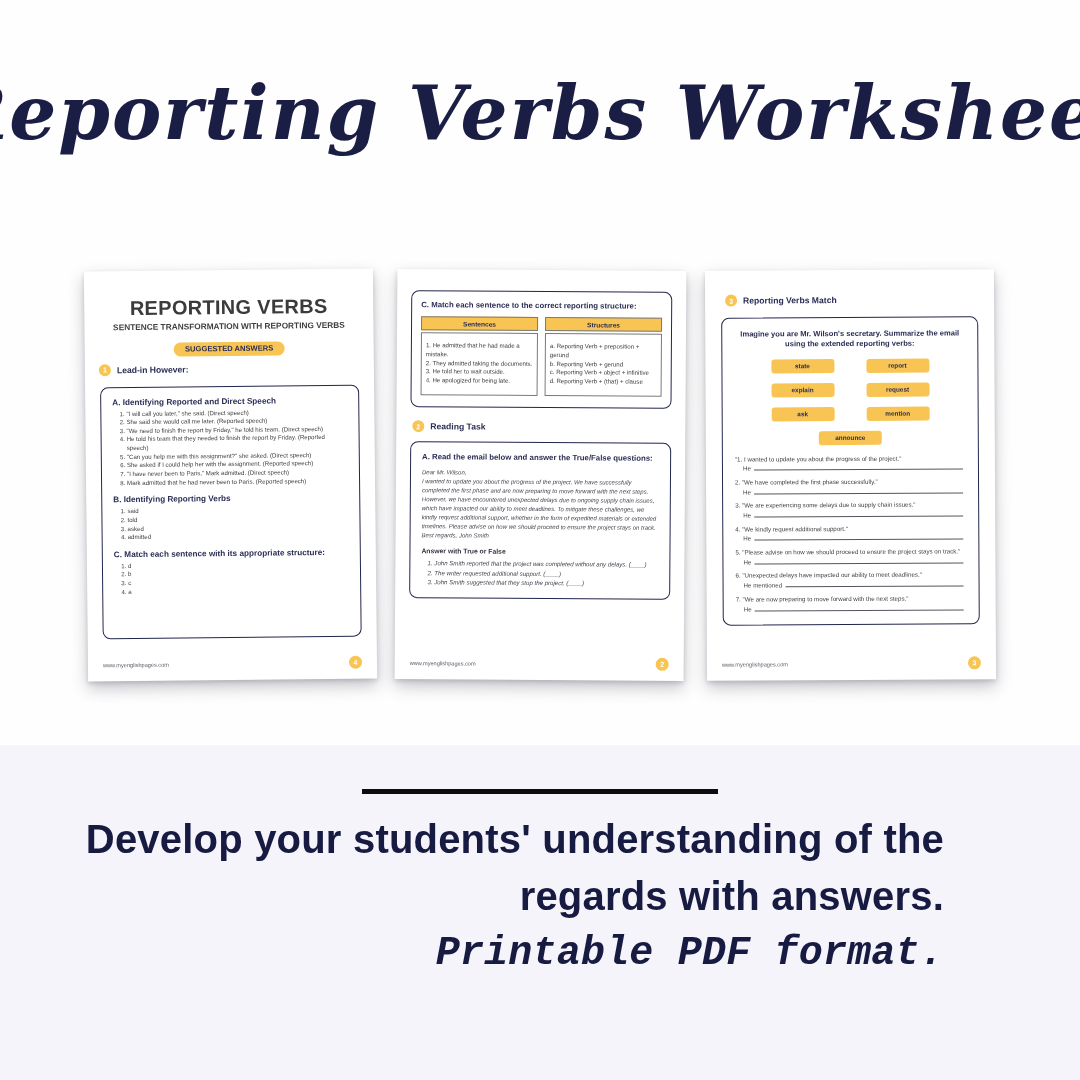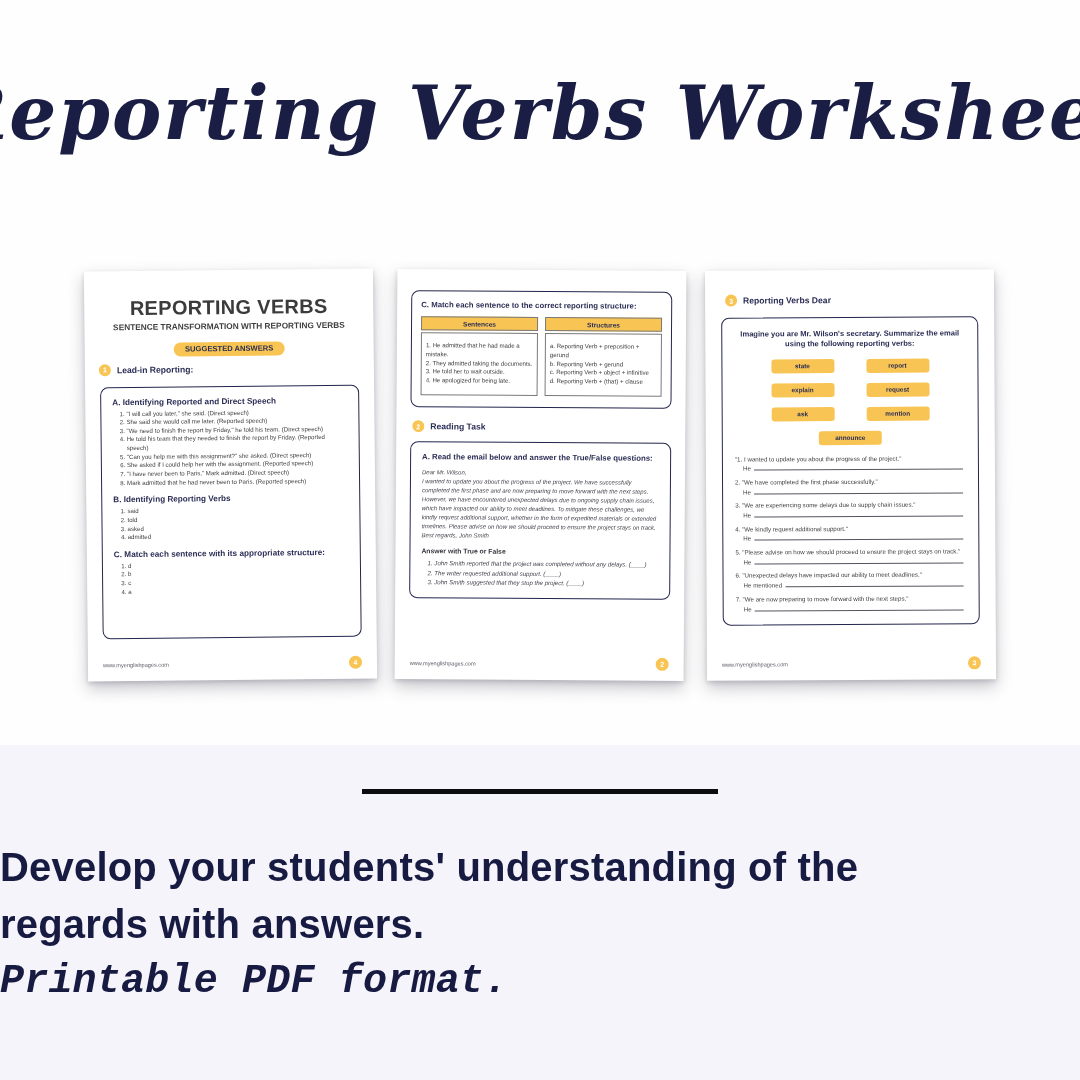--- a/index.html
+++ b/index.html
@@ -94,21 +94,21 @@
   .p3-stem { font-size:6.2px; color:#3f3f3f; flex:0 0 auto; }
   .p3-line { flex:1 1 auto; border-bottom:0.8px solid #55555f; margin:0 3px 1px 3px; height:6px; }
   
   .bottom {
     position:absolute; top:745px; left:0; width:1080px; height:335px;
     background:#f6f4fb;
   }
   .divider {
     position:absolute; top:44px; left:362px; width:356px; height:5px; background:#0c0c0e;
   }
-  .desc { position:absolute; top:94px; left:0; width:944px; text-align:left; }
+  .desc { position:absolute; top:66px; left:0; width:944px; text-align:right; }
   .desc-line {
     font-size:40px; font-weight:bold; color:#171a41; line-height:57px;
     letter-spacing:0.2px;
   }
   .desc-line.italic { font-style:italic;font-family:Liberation Mono, monospace; }
 </style>
 </head>
 <body>
 
 <div class="canvas">
@@ -118,21 +118,21 @@
   <div class="pages-row">
 
     <article class="page p1">
       <h1 class="p1-title">REPORTING VERBS</h1>
       <div class="p1-sub">SENTENCE TRANSFORMATION WITH REPORTING VERBS</div>
       <div class="pill-wrap">
         <span class="pill">SUGGESTED ANSWERS</span>
       </div>
       <div class="sec-row p1-sec">
         <span class="num-circle">1</span>
-        <span class="sec-label">Lead-in Reporting:</span>
+        <span class="sec-label">Lead-in However:</span>
       </div>
       <div class="navy-box p1-box">
         <h3 class="part-title">A. Identifying Reported and Direct Speech</h3>
         <ol class="tiny-list">
             <li>"I will call you later," she said. (Direct speech)</li>
             <li>She said she would call me later. (Reported speech)</li>
             <li>"We need to finish the report by Friday," he told his team. (Direct speech)</li>
             <li>He told his team that they needed to finish the report by Friday. (Reported speech)</li>
             <li>"Can you help me with this assignment?" she asked. (Direct speech)</li>
             <li>She asked if I could help her with the assignment. (Reported speech)</li>
@@ -204,24 +204,24 @@
       </div>
       <footer class="pg-footer">
         <span class="pg-url">www.myenglishpages.com</span>
         <span class="pg-num">2</span>
       </footer>
     </article>
 
     <article class="page p3">
       <div class="sec-row p3-sec">
         <span class="num-circle">3</span>
-        <span class="sec-label">Reporting Verbs Dear</span>
+        <span class="sec-label">Reporting Verbs Match</span>
       </div>
       <div class="navy-box p3-box">
-        <p class="p3-instr">Imagine you are Mr. Wilson's secretary. Summarize the email using the following reporting verbs:</p>
+        <p class="p3-instr">Imagine you are Mr. Wilson's secretary. Summarize the email using the extended reporting verbs:</p>
         <div class="verb-grid">
             <span class="verb-pill">state</span>
             <span class="verb-pill">report</span>
             <span class="verb-pill">explain</span>
             <span class="verb-pill">request</span>
             <span class="verb-pill">ask</span>
             <span class="verb-pill">mention</span>
             <span class="verb-pill">announce</span>
           </div>
         <div class="p3-items">

